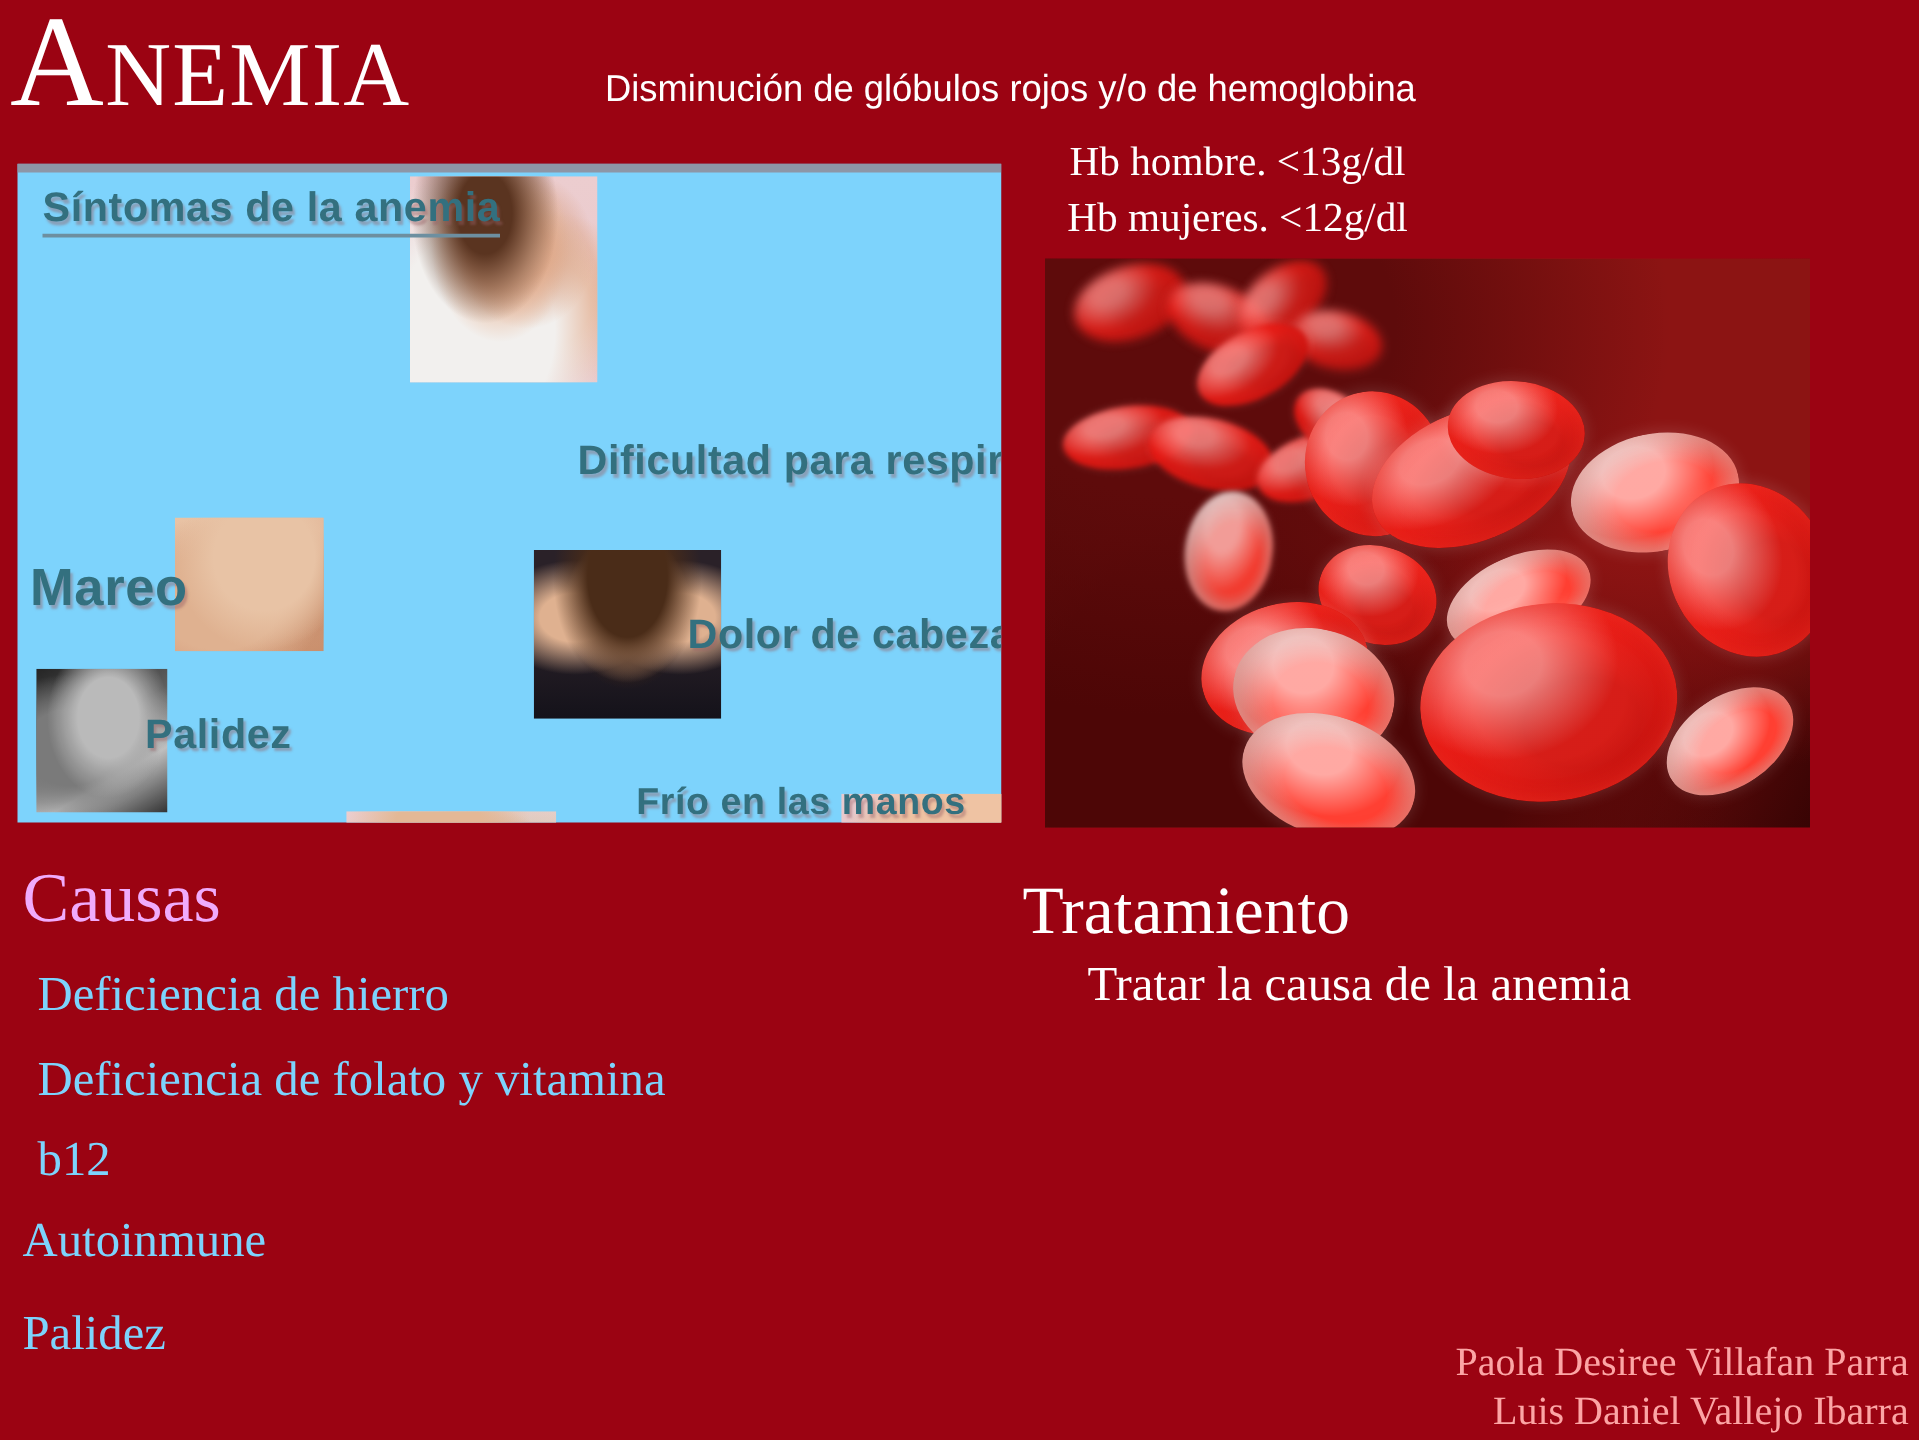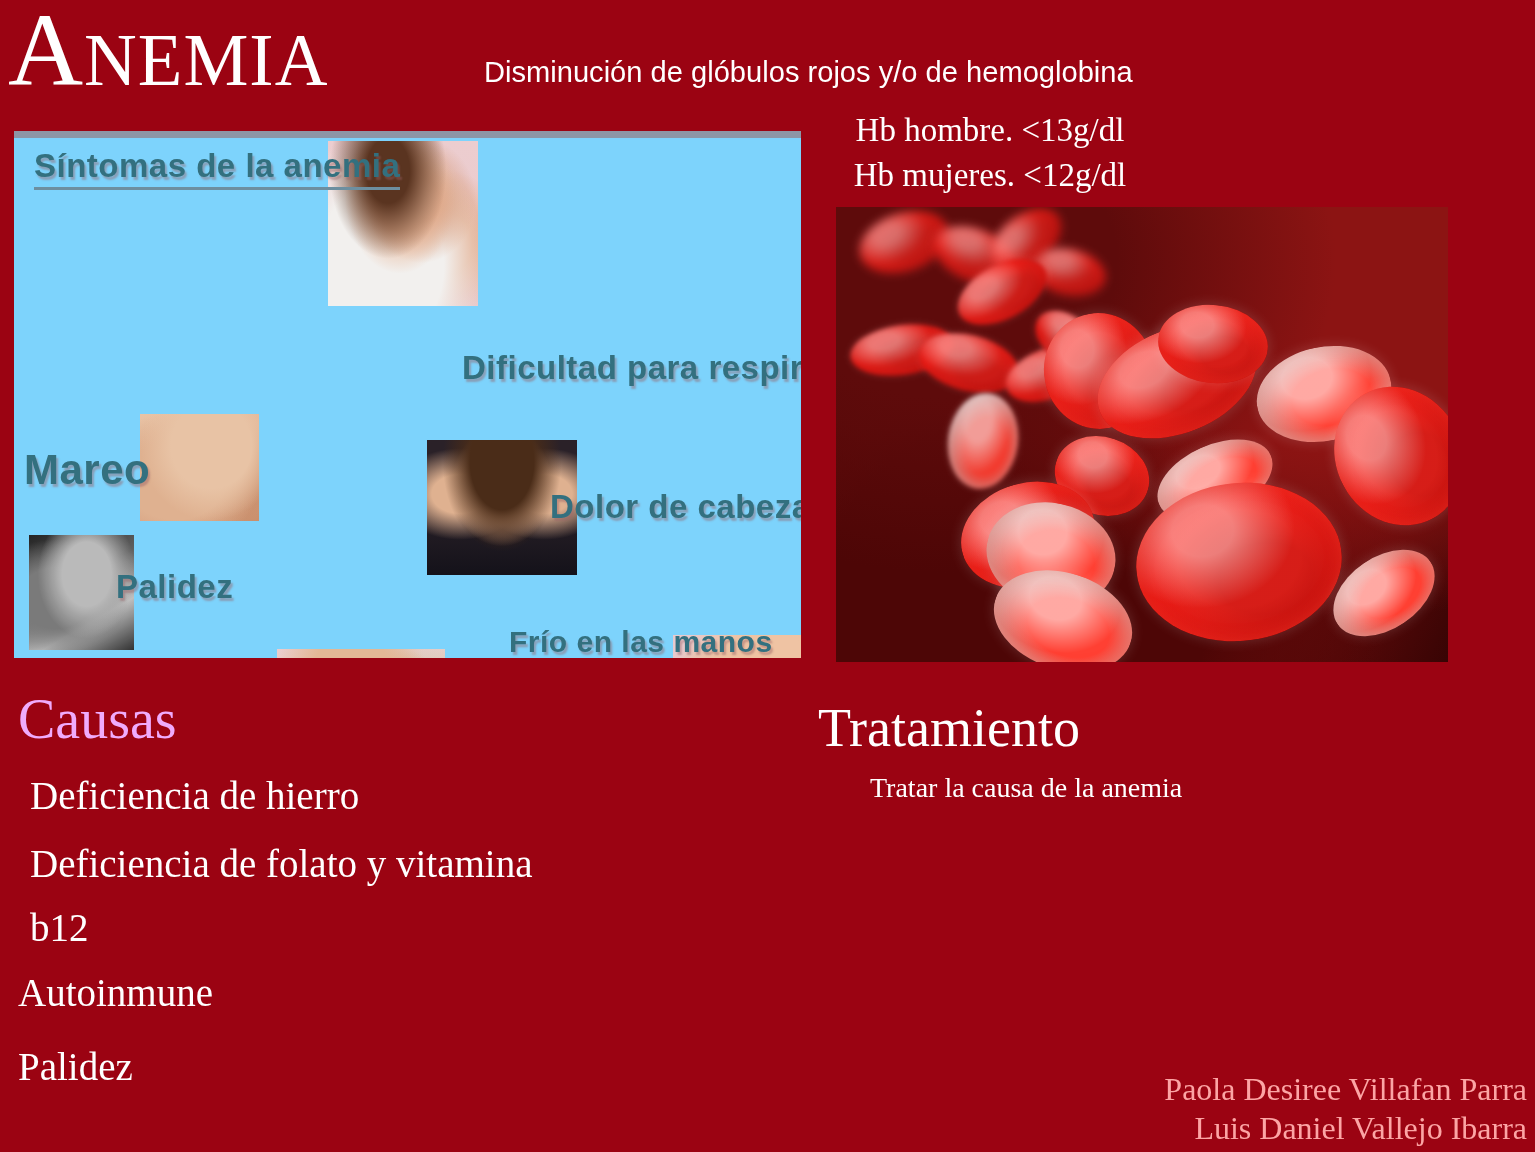--- a/index.html
+++ b/index.html
@@ -171,21 +171,21 @@
   
   .causas-block { position: absolute; left: 0; top: 690px; width: 780px; }
   .causas-title {
     position: absolute; left: 18px; top: 0;
     color: #f0abfc; font-size: 56px; line-height: 58px;
     font-family: "Liberation Serif", serif; white-space: nowrap;
   }
   .causas-list {
     position: absolute; left: 0; top: 72px;
     list-style: none; margin: 0; padding: 0;
-    color: #ffffff;
+    color: #7dd3fc;
   }
   .causas-list li {
     font-family: "Liberation Serif", serif;
     font-size: 39px;
     line-height: 68px;
     white-space: nowrap;
   }
   .causas-list li.i0 { padding-left: 30px; }
   .causas-list li.i1 { padding-left: 30px; }
   .causas-list li.i2 { padding-left: 30px; line-height: 60px; }
@@ -193,21 +193,21 @@
   .causas-list li.i4 { padding-left: 18px; line-height: 78px; }
 
   
   .trat-block { position: absolute; left: 818px; top: 696px; width: 700px; }
   .trat-title {
     color: #ffffff; font-size: 54px; line-height: 64px;
     font-family: "Liberation Serif", serif; white-space: nowrap;
   }
   .trat-text {
     margin-top: 4px; padding-left: 52px;
-    color: #ffffff; font-size: 28px; line-height: 48px;
+    color: #ffffff; font-size: 39px; line-height: 48px;
     font-family: "Liberation Serif", serif; white-space: nowrap;
   }
 
   
   .authors {
     position: absolute;
     right: 8px; bottom: 4px;
     text-align: right;
     color: #fca5a5;
     font-family: "Liberation Serif", serif;

